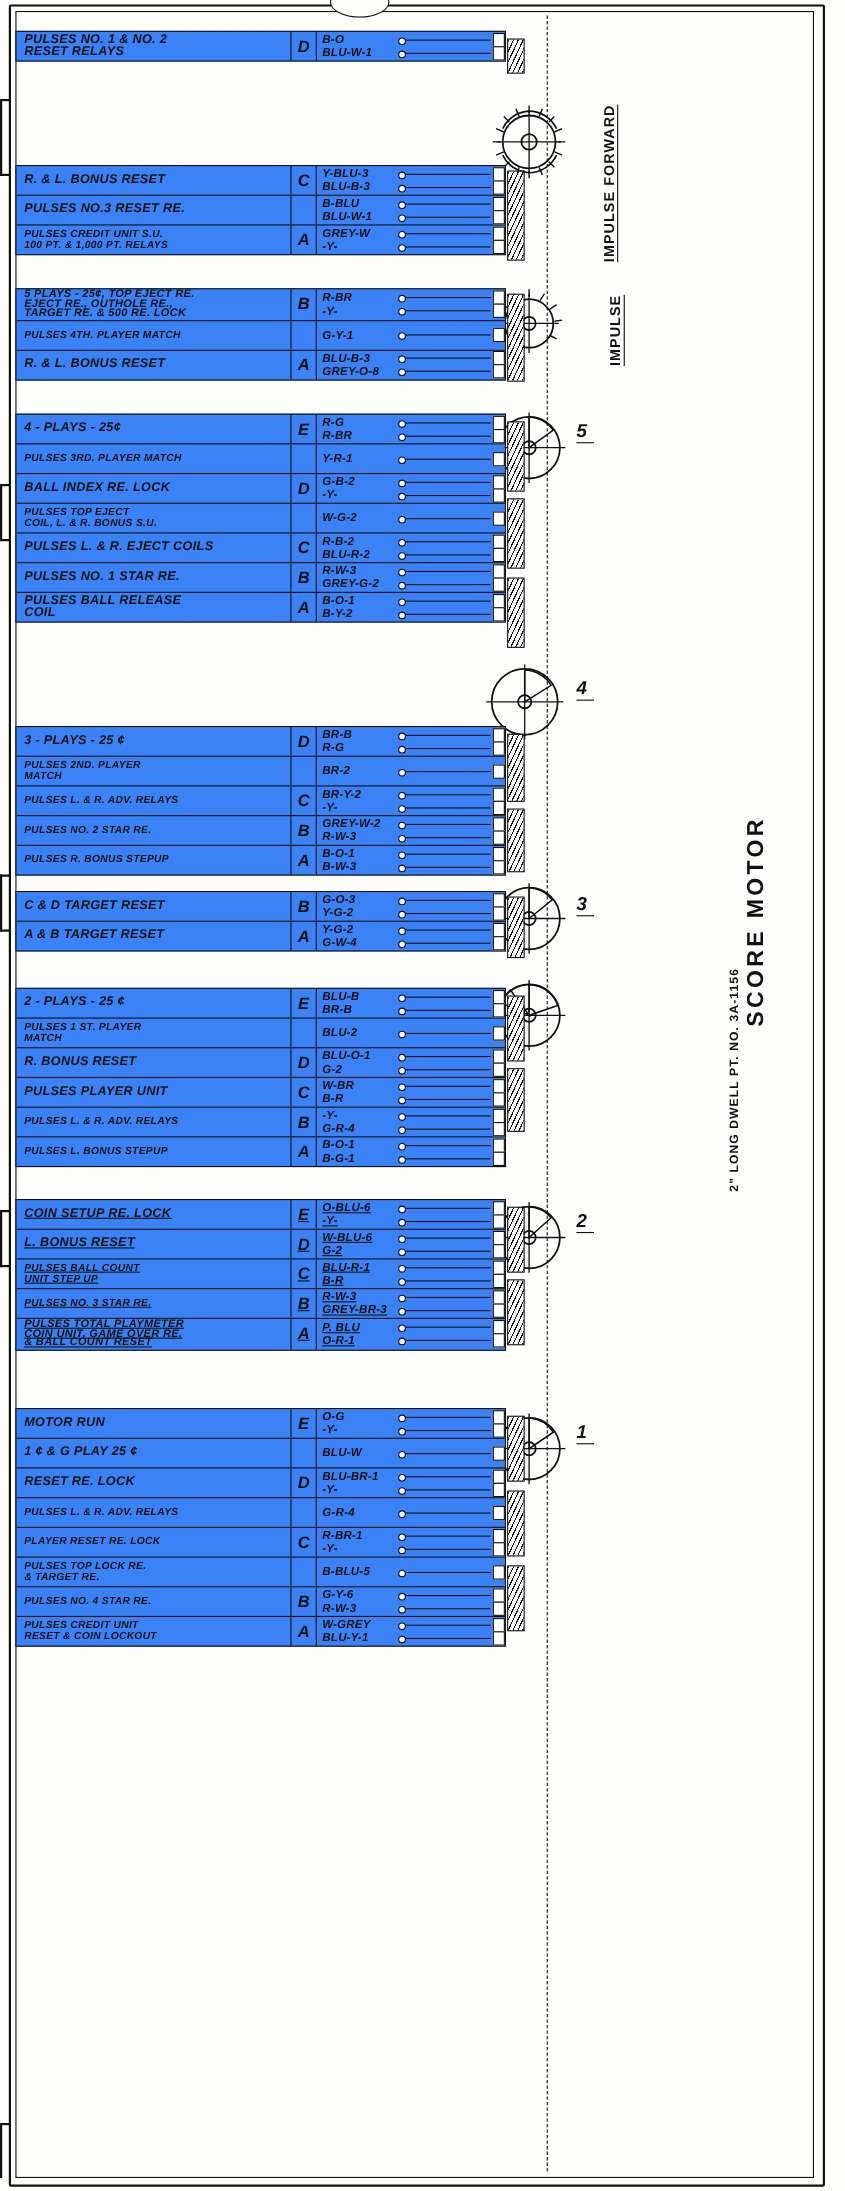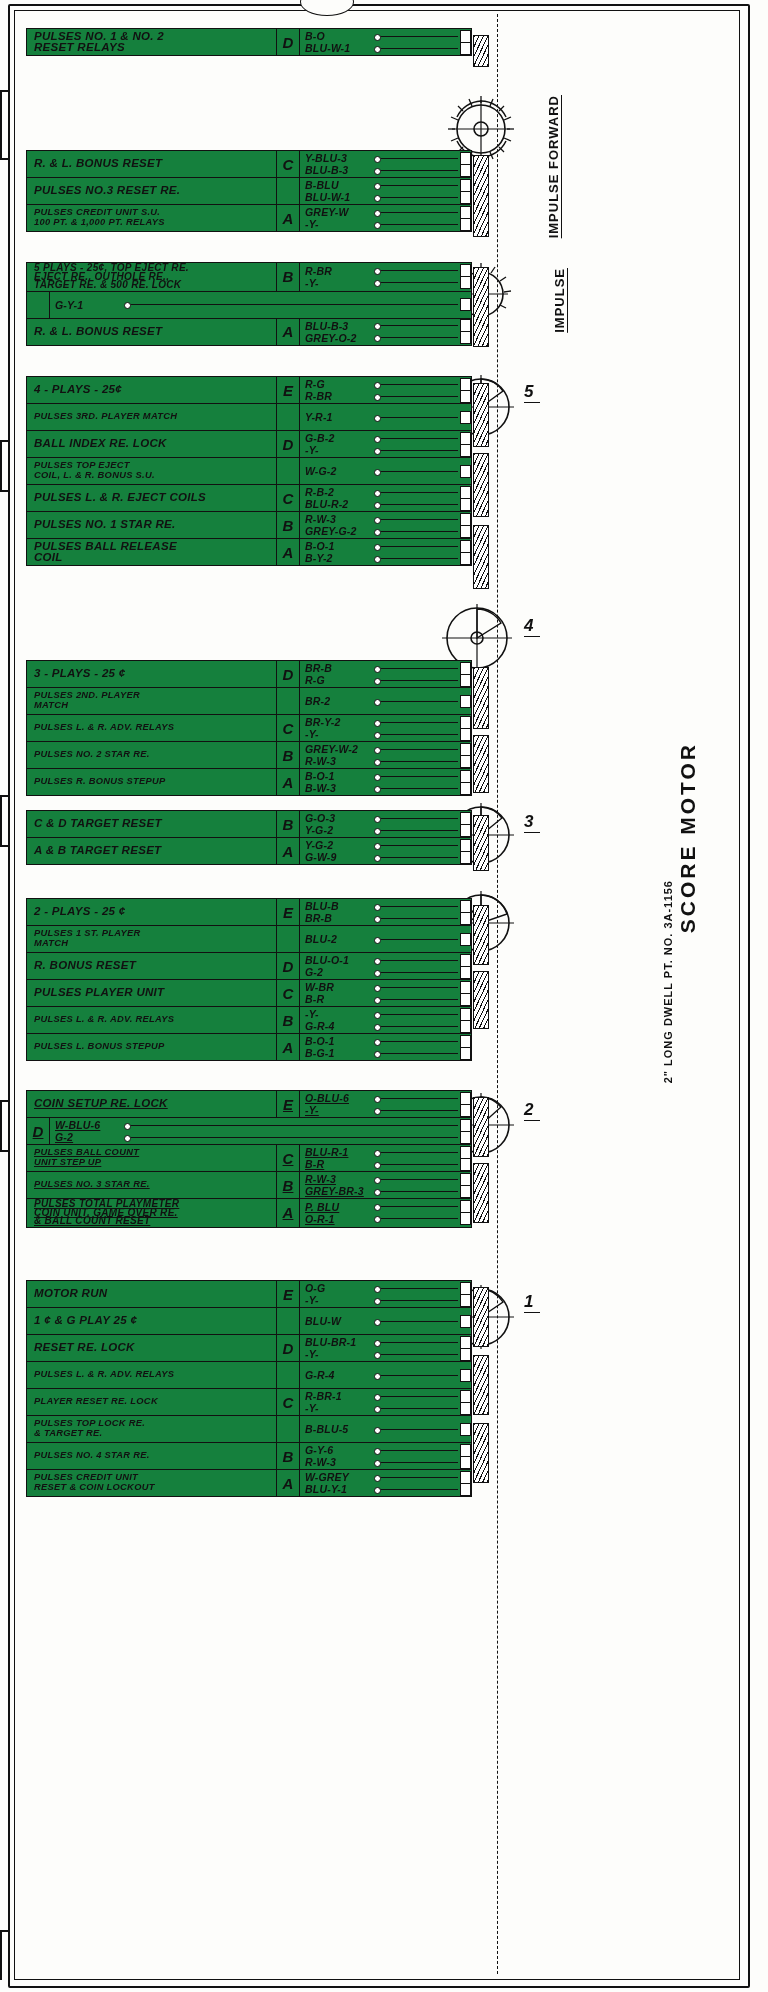--- a/index.html
+++ b/index.html
@@ -42,21 +42,21 @@
   }
   .impulse{
     left:552px;top:268px;font-size:13px;text-decoration:underline;
   }
   .dwell{
     left:662px;top:880px;font-size:11px;line-height:13px;font-weight:bold;
   }
 
   
   .bank{
-    position:absolute;left:26px;border:1.6px solid #111;background:#15803d;
+    position:absolute;left:14px;border:1.6px solid #111;background:#3b82f6;
     width:444px;
   }
   .row{
     display:flex;align-items:stretch;border-bottom:1.3px solid #111;
     min-height:26px;
   }
   .row:last-child{border-bottom:none;}
   .desc{
     flex:0 0 238px;padding:1px 4px 1px 7px;
     font-size:11.5px;font-weight:bold;font-style:italic;
@@ -372,20 +372,23 @@
             <span class="term"></span>
           </div>
         <div class="wire">
             <span class="code">-Y-</span>
             <span class="lead"></span>
             <span class="term"></span>
           </div>
       </div>
     </div>
     <div class="row">
+      <div class="desc small">
+          <span>PULSES 4TH. PLAYER MATCH</span>
+        </div>
       <div class="letter"></div>
       <div class="wires">
         <div class="wire">
             <span class="code">G-Y-1</span>
             <span class="lead"></span>
             <span class="term"></span>
           </div>
       </div>
     </div>
     <div class="row">
@@ -393,21 +396,21 @@
           <span>R. &amp; L. BONUS RESET</span>
         </div>
       <div class="letter">A</div>
       <div class="wires">
         <div class="wire">
             <span class="code">BLU-B-3</span>
             <span class="lead"></span>
             <span class="term"></span>
           </div>
         <div class="wire">
-            <span class="code">GREY-O-2</span>
+            <span class="code">GREY-O-8</span>
             <span class="lead"></span>
             <span class="term"></span>
           </div>
       </div>
     </div>
   </div>
 
   <div class="bank" style="top:376px;">
     <div class="stack" style="top:6px;height:62px;"></div>
     <div class="stack" style="top:76px;height:62px;"></div>
@@ -650,21 +653,21 @@
           <span>A &amp; B TARGET RESET</span>
         </div>
       <div class="letter">A</div>
       <div class="wires">
         <div class="wire">
             <span class="code">Y-G-2</span>
             <span class="lead"></span>
             <span class="term"></span>
           </div>
         <div class="wire">
-            <span class="code">G-W-9</span>
+            <span class="code">G-W-4</span>
             <span class="lead"></span>
             <span class="term"></span>
           </div>
       </div>
     </div>
   </div>
 
   <div class="bank" style="top:898px;">
     <div class="stack" style="top:6px;height:58px;"></div>
     <div class="stack" style="top:72px;height:56px;"></div>
@@ -791,20 +794,23 @@
             <span class="term"></span>
           </div>
         <div class="wire">
             <span class="code">-Y-</span>
             <span class="lead"></span>
             <span class="term"></span>
           </div>
       </div>
     </div>
     <div class="row">
+      <div class="desc">
+          <span>L. BONUS RESET</span>
+        </div>
       <div class="letter">D</div>
       <div class="wires">
         <div class="wire">
             <span class="code">W-BLU-6</span>
             <span class="lead"></span>
             <span class="term"></span>
           </div>
         <div class="wire">
             <span class="code">G-2</span>
             <span class="lead"></span>

